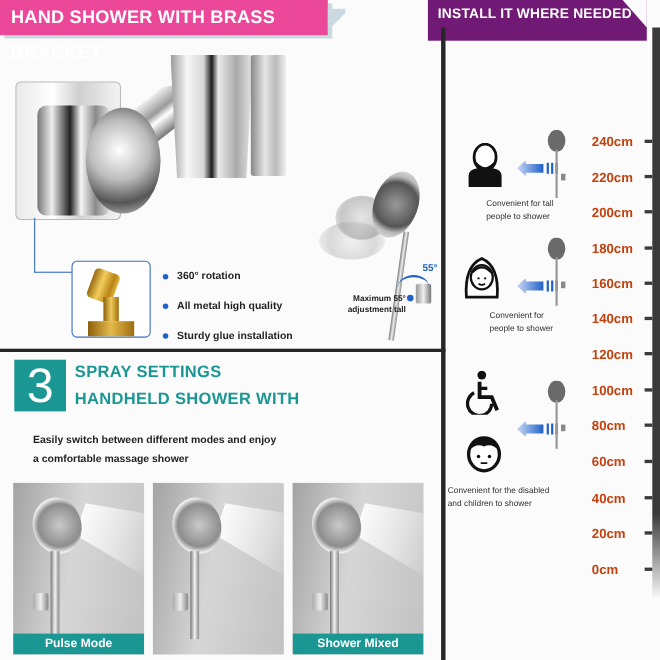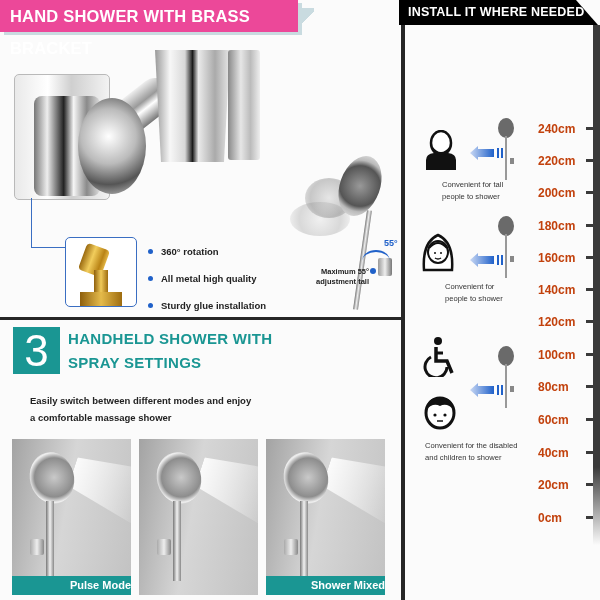--- a/index.html
+++ b/index.html
@@ -5,21 +5,21 @@
   *{box-sizing:border-box;margin:0;padding:0;}
   html,body{width:600px;height:600px;overflow:hidden;background:#fbfbfb;}
   body{position:relative;font-family:"Liberation Sans",sans-serif;}
 
   
   .banner-left{position:absolute;left:0;top:0;width:298px;height:32px;background:#ec4899;color:#fff;
     font-weight:bold;font-size:16.5px;letter-spacing:0.2px;line-height:32px;padding-left:10px;
     box-shadow:4px 3px 0 #c9dbe0;}
   .banner-left:after{content:"";position:absolute;right:-16px;top:8px;width:16px;height:24px;
     background:linear-gradient(135deg,#c9dbe0 50%,transparent 50%);}
-  .banner-right{position:absolute;left:399px;top:0;width:199px;height:25px;background:#000000;}
+  .banner-right{position:absolute;left:389px;top:0;width:199px;height:37px;background:#701a75;}
   .banner-right .txt{position:absolute;left:9px;top:0;line-height:25px;color:#fff;font-weight:bold;font-size:12.5px;letter-spacing:0.2px;}
   .banner-right .cut{position:absolute;right:0;top:0;width:0;height:0;border-top:25px solid #fbfbfb;border-left:22px solid transparent;}
 
   
   .vline{position:absolute;left:401px;top:25px;width:4px;height:575px;background:#262626;}
   .hline{position:absolute;left:0;top:317px;width:405px;height:3px;background:#262626;}
 
   
   .bracket{position:absolute;left:0;top:0;}
   .plate{position:absolute;left:14px;top:74px;width:96px;height:126px;border-radius:5px;
@@ -65,21 +65,21 @@
   .sec-desc{position:absolute;left:14px;top:392px;font-size:9.5px;font-weight:bold;color:#222;line-height:17px;margin-left:16px;}
 
   .modes{position:absolute;left:12px;top:439px;display:flex;gap:8px;}
   .mode{width:119px;height:156px;position:relative;background:linear-gradient(100deg,#a3a3a3 0%,#d6d6d6 45%,#c2c2c2 100%);overflow:hidden;}
   .mode .mh{position:absolute;left:18px;top:13px;width:44px;height:52px;border-radius:50%;
     background:radial-gradient(circle at 55% 50%,#c9c9c9 0%,#8d8d8d 55%,#efefef 70%,#6d6d6d 100%);transform:rotate(-15deg);}
   .mode .spray{position:absolute;left:58px;top:18px;width:80px;height:60px;transform:rotate(18deg);
     background:linear-gradient(90deg,rgba(255,255,255,.9),rgba(255,255,255,0));clip-path:polygon(0 20%,100% 0,100% 100%,0 70%);}
   .mode .mhandle{position:absolute;left:34px;top:62px;width:8px;height:80px;background:linear-gradient(90deg,#777,#f2f2f2,#888);}
   .mode .mmount{position:absolute;left:18px;top:100px;width:14px;height:16px;background:linear-gradient(90deg,#aaa,#eee,#888);border-radius:2px;}
-  .mode .label{position:absolute;left:0;bottom:0;width:100%;height:19px;background:#1a9693;color:#fff;font-weight:bold;font-size:11px;line-height:19px;text-align:right;}
+  .mode .label{position:absolute;left:0;bottom:0;width:100%;height:19px;background:#1a9693;color:#fff;font-weight:bold;font-size:11px;line-height:19px;text-align:center;}
   .icon-svg{position:absolute;}
   .arrow{position:absolute;width:42px;height:14px;}
   .note{position:absolute;font-size:7.6px;color:#333;line-height:12px;}
   .mini-shower{position:absolute;width:18px;height:64px;}
   .scale-labels{position:absolute;left:538px;top:119px;}
   .tick-row{position:absolute;left:0;width:55px;height:16px;}
   .tick-row .lbl{position:absolute;left:0;top:0;font-size:12px;font-weight:bold;color:#c2410c;line-height:16px;}
   .tick-row .tk{position:absolute;left:48px;top:6px;width:7px;height:3px;background:#3a3a3a;}
   .scale-bar{position:absolute;left:593px;top:25px;width:7px;height:520px;background:linear-gradient(180deg,#3a3a3a 0%,#3a3a3a 85%,rgba(58,58,58,0) 100%);}
 </style>
@@ -138,22 +138,22 @@
   <div class="angle-val">55°</div>
   <div class="angle-dot"></div>
   <div class="angle-label">
     <div>Maximum 55°</div>
     <div>adjustment tall</div>
   </div>
 </div>
 
 <div class="num-box">3</div>
 <div class="sec-title">
+  <div>SPRAY SETTINGS</div>
   <div>HANDHELD SHOWER WITH</div>
-  <div>SPRAY SETTINGS</div>
 </div>
 <div class="sec-desc">
   <div>Easily switch between different modes and enjoy</div>
   <div>a comfortable massage shower</div>
 </div>
 
 <div class="modes">
   <div class="mode">
     <div class="spray"></div>
     <div class="mh"></div>
@@ -242,21 +242,21 @@
   <path d="M0 7 L8 0 L8 3 L24 3 L24 11 L8 11 L8 14 Z" fill="url(#ga)"></path>
   <rect x="27" y="2" width="2" height="10" fill="#2061c9"></rect>
     <rect x="31" y="2" width="2" height="10" fill="#2061c9"></rect>
     <rect x="35" y="2" width="2" height="10" fill="#2061c9"></rect>
 </svg>
 <svg class="mini-shower" style="left:497px;top:346px" viewBox="0 0 18 64">
   <ellipse cx="9" cy="10" rx="8" ry="10" fill="#6a6a6a"></ellipse>
     <rect x="8" y="18" width="2" height="44" fill="#999"></rect>
     <rect x="13" y="40" width="4" height="6" fill="#888"></rect>
 </svg>
-<div class="note" style="left:425px;top:440px">
+<div class="note" style="left:407px;top:440px">
   <div>Convenient for the disabled</div>
   <div>and children to shower</div>
 </div>
 
 <div class="scale-bar"></div>
 <div class="scale-labels">
   <div class="tick-row" style="top:2px">
       <span class="lbl">240cm</span>
       <span class="tk"></span>
     </div>

